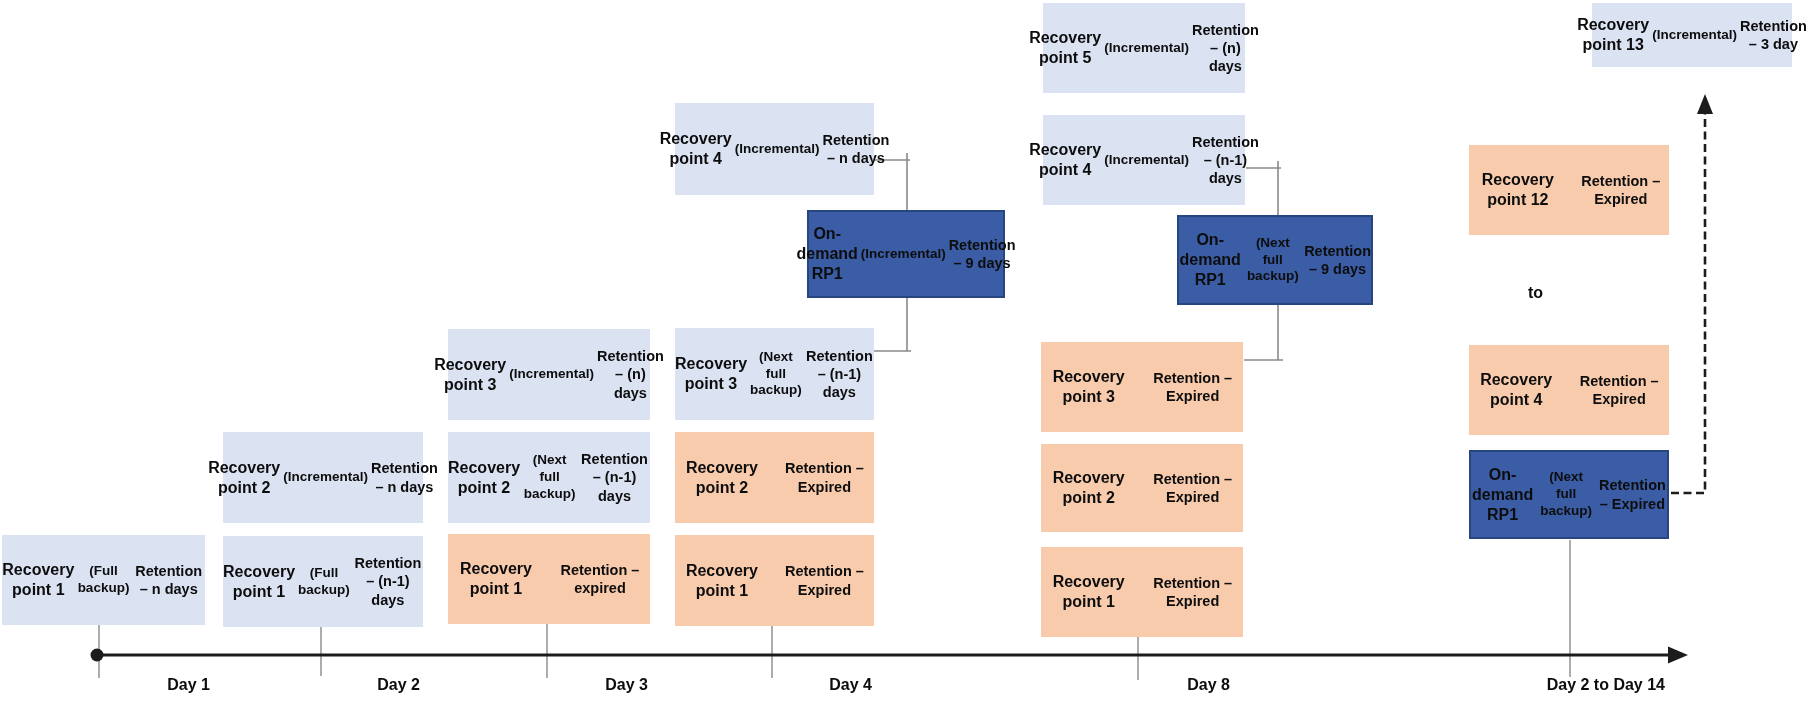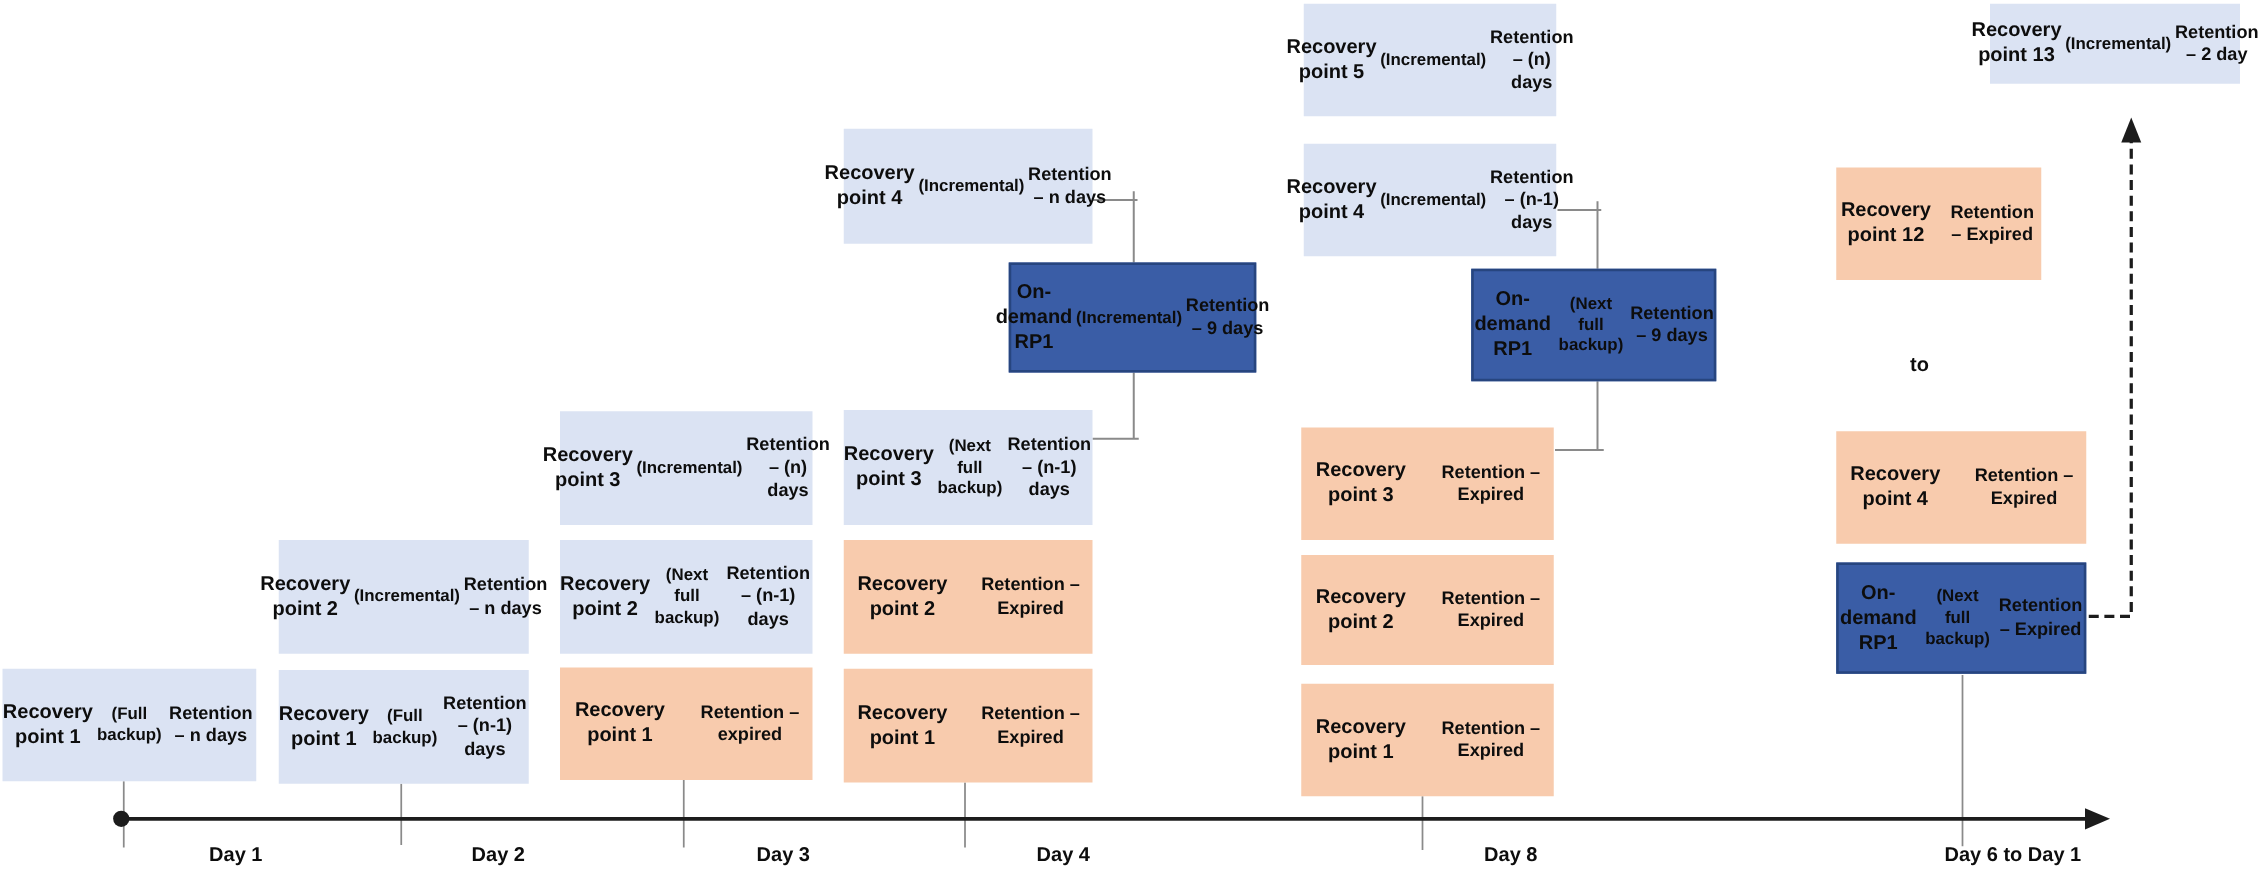--- a/index.html
+++ b/index.html
@@ -168,23 +168,23 @@
   </div>
   <div class="box expired" style="left:1041px;top:547px;width:202px;height:90px">
     <div class="t">Recovery point 1</div>
     <div class="s"></div>
     <div class="r">Retention – Expired</div>
   </div>
 
   <div class="box active" style="left:1592px;top:3px;width:200px;height:64px">
     <div class="t">Recovery point 13</div>
     <div class="s">(Incremental)</div>
-    <div class="r">Retention – 2 day</div>
-  </div>
-  <div class="box expired" style="left:1469px;top:134px;width:164px;height:90px">
+    <div class="r">Retention – 3 day</div>
+  </div>
+  <div class="box expired" style="left:1469px;top:145px;width:200px;height:90px">
     <div class="t">Recovery point 12</div>
     <div class="s"></div>
     <div class="r">Retention – Expired</div>
   </div>
   <div class="to-label">to</div>
   <div class="box expired" style="left:1469px;top:345px;width:200px;height:90px">
     <div class="t">Recovery point 4</div>
     <div class="s"></div>
     <div class="r">Retention – Expired</div>
   </div>
@@ -192,15 +192,15 @@
     <div class="t">On-demand RP1</div>
     <div class="s">(Next full backup)</div>
     <div class="r">Retention – Expired</div>
   </div>
 
   <div class="day-label" style="left:20px">Day 1</div>
   <div class="day-label" style="left:230px">Day 2</div>
   <div class="day-label" style="left:458px">Day 3</div>
   <div class="day-label" style="left:682px">Day 4</div>
   <div class="day-label" style="left:1040px">Day 8</div>
-  <div class="day-label" style="left:1475px">Day 6 to Day 1</div>
+  <div class="day-label" style="left:1475px">Day 2 to Day 14</div>
 
 </div>
 
 </body></html>

